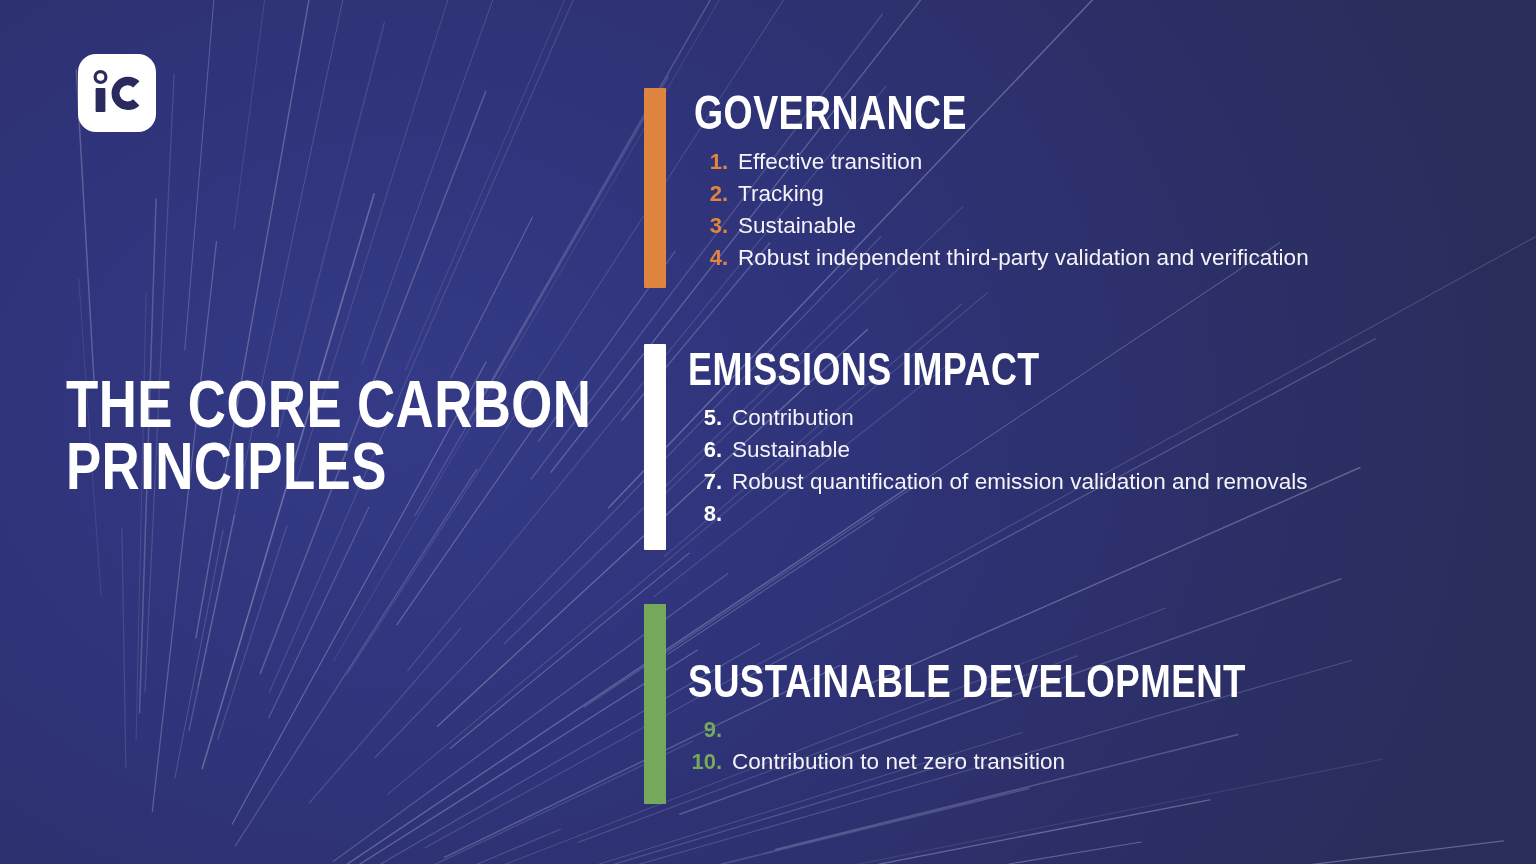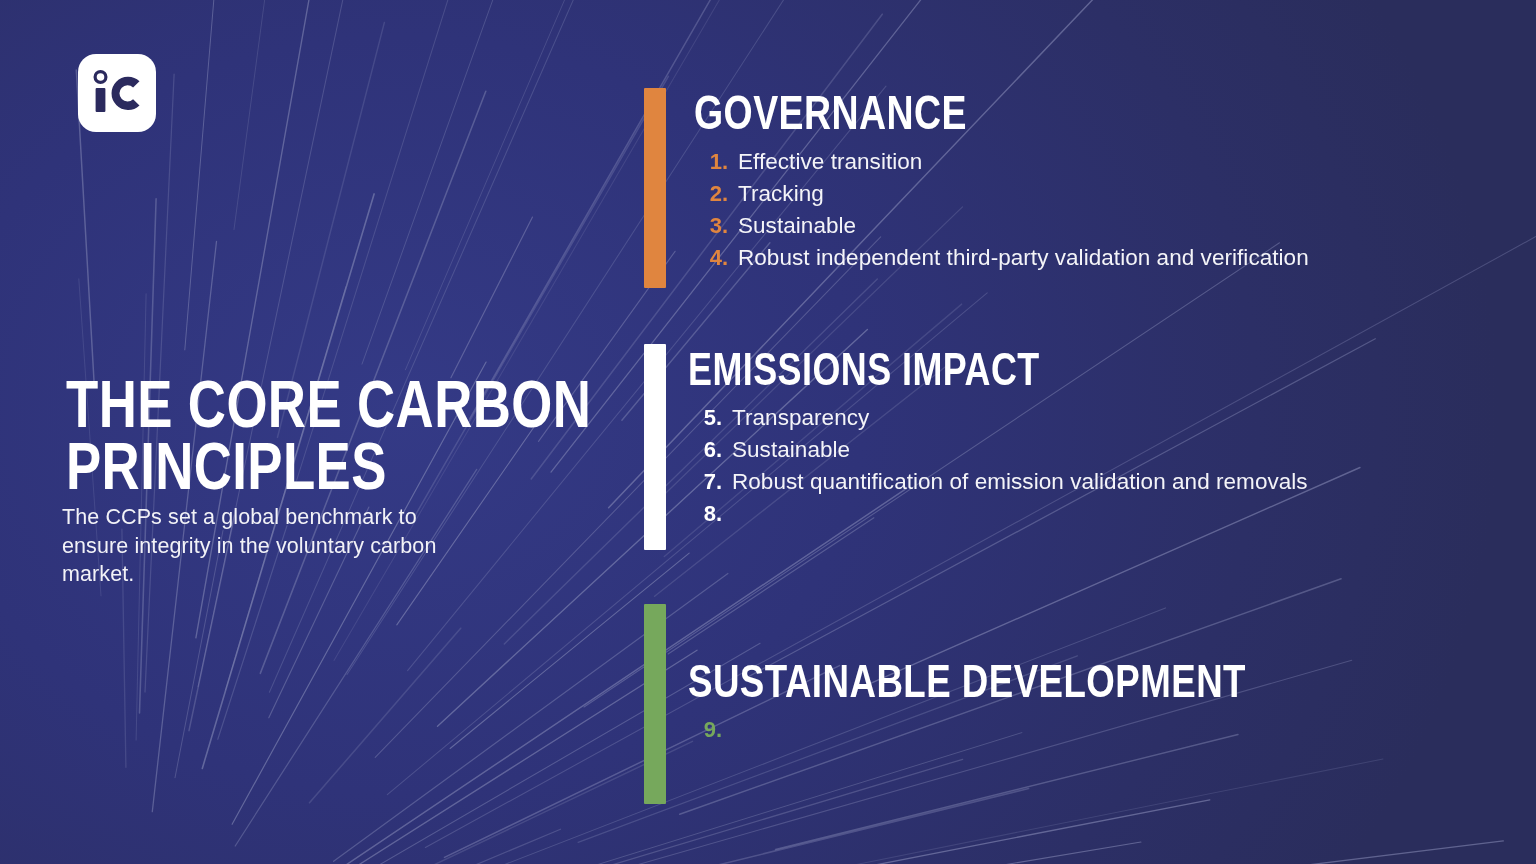--- a/index.html
+++ b/index.html
@@ -197,21 +197,20 @@
         <rect x="5.6" y="20" width="9.8" height="24" rx="1" fill="#2b2a5e"></rect>
         <path d="M49.5 13.2a16.6 16.6 0 1 0 0 24.2l-6.4-6.2a8.1 8.1 0 1 1 0-11.8z" fill="#2b2a5e"></path>
       </svg>
     </div>
 
     <div id="title-block">
       <div class="title-line">THE CORE CARBON</div>
       <div class="title-line">PRINCIPLES</div>
     </div>
 
-    <div id="subtitle">The CCPs set a global benchmark to ensure integrity in the voluntary carbon market.</div>
   </div>
 
   <div id="sections">
 
     <div class="section" id="section-governance">
       <div class="accent-bar" style="background: rgb(224, 133, 63);"></div>
       <div class="section-body">
         <div class="section-heading">GOVERNANCE</div>
         <ul class="principle-list">
           <li class="principle-item">
@@ -234,21 +233,21 @@
       </div>
     </div>
 
     <div class="section" id="section-emissions">
       <div class="accent-bar" style="background: rgb(255, 255, 255);"></div>
       <div class="section-body">
         <div class="section-heading">EMISSIONS IMPACT</div>
         <ul class="principle-list">
           <li class="principle-item">
             <span class="principle-num" style="color: rgb(255, 255, 255);">5.</span>
-            <span class="principle-text">Transparency</span>
+            <span class="principle-text">Contribution</span>
           </li>
           <li class="principle-item">
             <span class="principle-num" style="color: rgb(255, 255, 255);">6.</span>
             <span class="principle-text">Sustainable</span>
           </li>
           <li class="principle-item">
             <span class="principle-num" style="color: rgb(255, 255, 255);">7.</span>
             <span class="principle-text">Robust quantification of emission validation and removals</span>
           </li>
           <li class="principle-item">
@@ -259,18 +258,22 @@
     </div>
 
     <div class="section" id="section-sustainable">
       <div class="accent-bar" style="background: rgb(118, 168, 92);"></div>
       <div class="section-body">
         <div class="section-heading">SUSTAINABLE DEVELOPMENT</div>
         <ul class="principle-list">
           <li class="principle-item">
             <span class="principle-num" style="color: rgb(118, 168, 92);">9.</span>
           </li>
+          <li class="principle-item">
+            <span class="principle-num" style="color: rgb(118, 168, 92);">10.</span>
+            <span class="principle-text">Contribution to net zero transition</span>
+          </li>
         </ul>
       </div>
     </div>
 
   </div>
 </div>
 
 </body></html>

